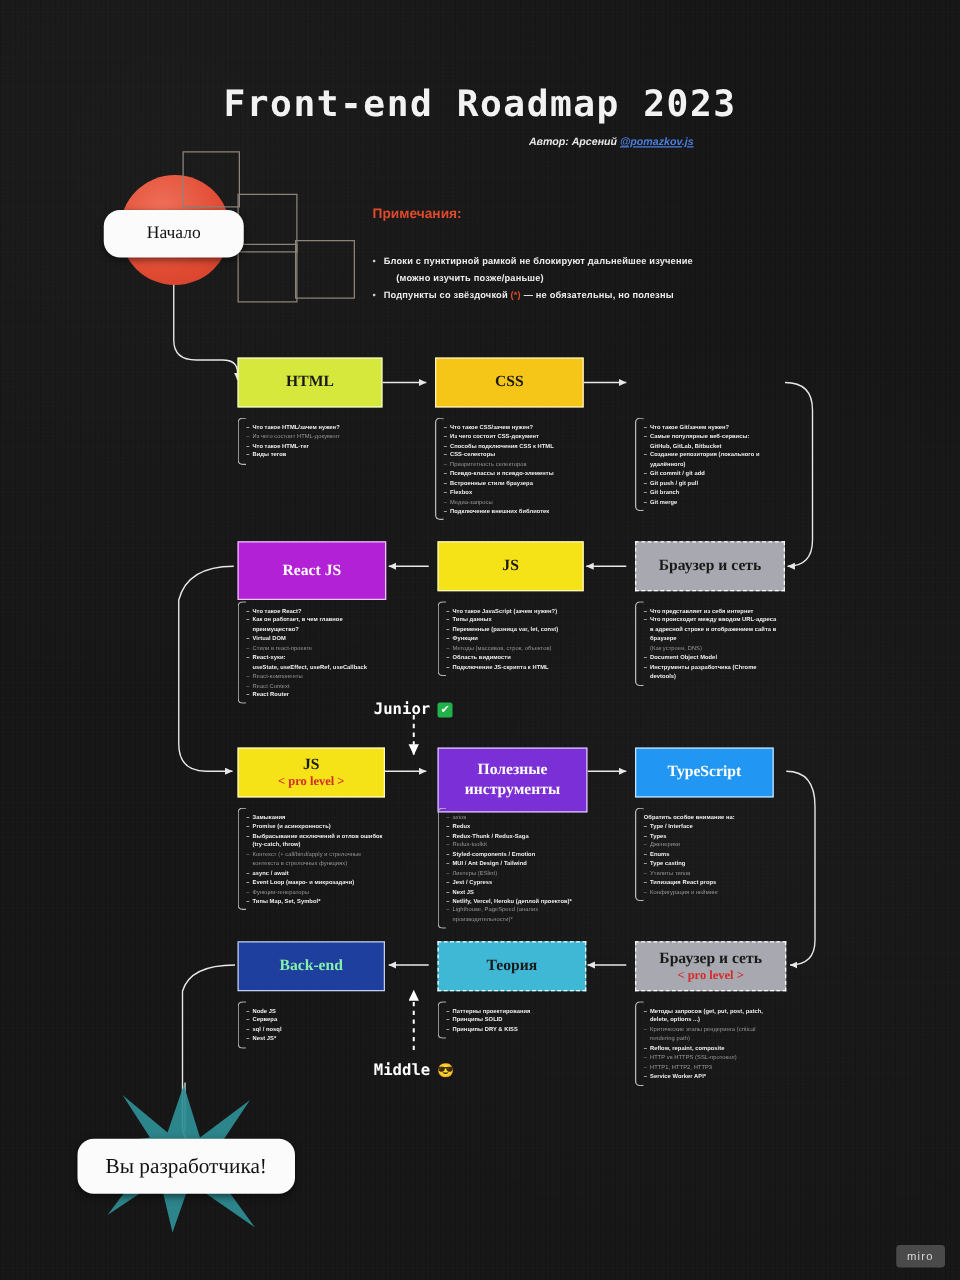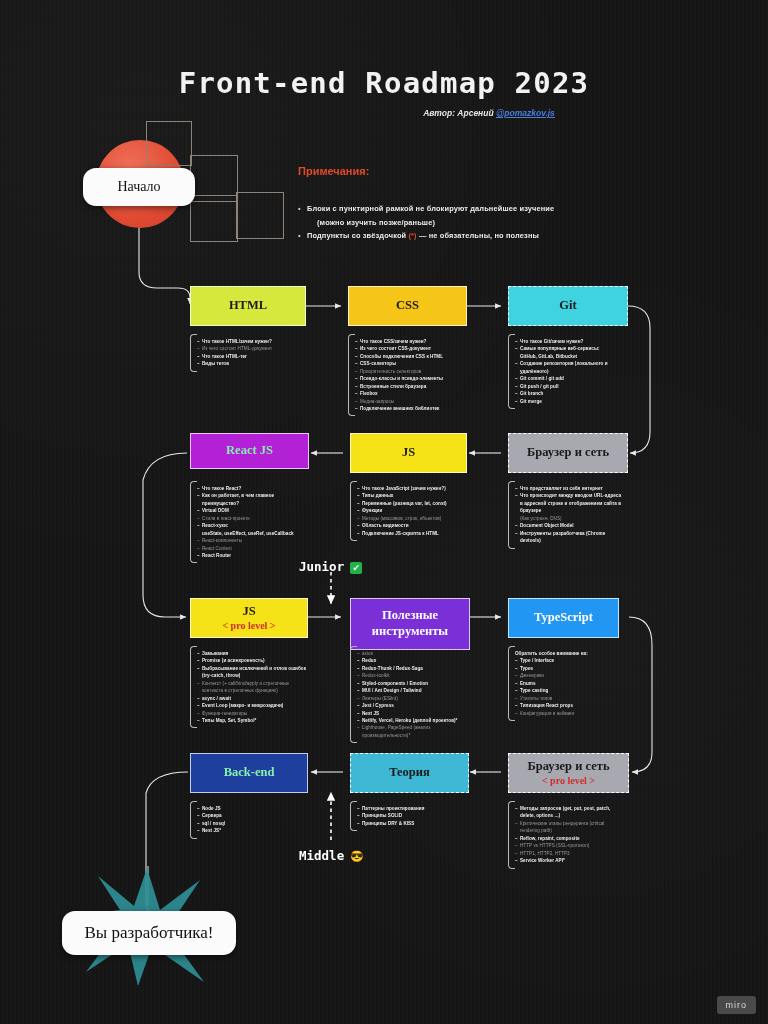--- a/index.html
+++ b/index.html
@@ -216,38 +216,35 @@
         <li>CSS-селекторы</li>
         <li class="opt">Приоритетность селекторов</li>
         <li>Псевдо-классы и псевдо-элементы</li>
         <li>Встроенные стили браузера</li>
         <li>Flexbox</li>
         <li class="opt">Медиа-запросы</li>
         <li>Подключение внешних библиотек</li>
       </ul>
     </div>
 
-  <div class="node dashed" style="left:508px;top:286px;width:120px;height:40px;background:#3fd2e0;color:#1a1a1a;">
-    <span>Git</span>
-  </div>
   <div class="blist" style="left:508px;top:334px;width:126px;">
       <ul>
         <li>Что такое Git/зачем нужен?</li>
         <li>Самые популярные веб-сервисы:</li>
         <li class="cont">GitHub, GitLab, Bitbucket</li>
         <li>Создание репозитория (локального и</li>
         <li class="cont">удалённого)</li>
         <li>Git commit / git add</li>
         <li>Git push / git pull</li>
         <li>Git branch</li>
         <li>Git merge</li>
       </ul>
     </div>
 
-  <div class="node" style="left:190px;top:433px;width:119px;height:36px;background:#b321d6;color:#86efac;">
+  <div class="node" style="left:190px;top:433px;width:119px;height:47px;background:#b321d6;color:#ffffff;">
     <span>React JS</span>
   </div>
   <div class="blist" style="left:190px;top:481px;width:124px;">
       <ul>
         <li>Что такое React?</li>
         <li>Как он работает, в чем главное</li>
         <li class="cont">преимущество?</li>
         <li>Virtual DOM</li>
         <li class="opt">Стили в react-проекте</li>
         <li>React-хуки:</li>

